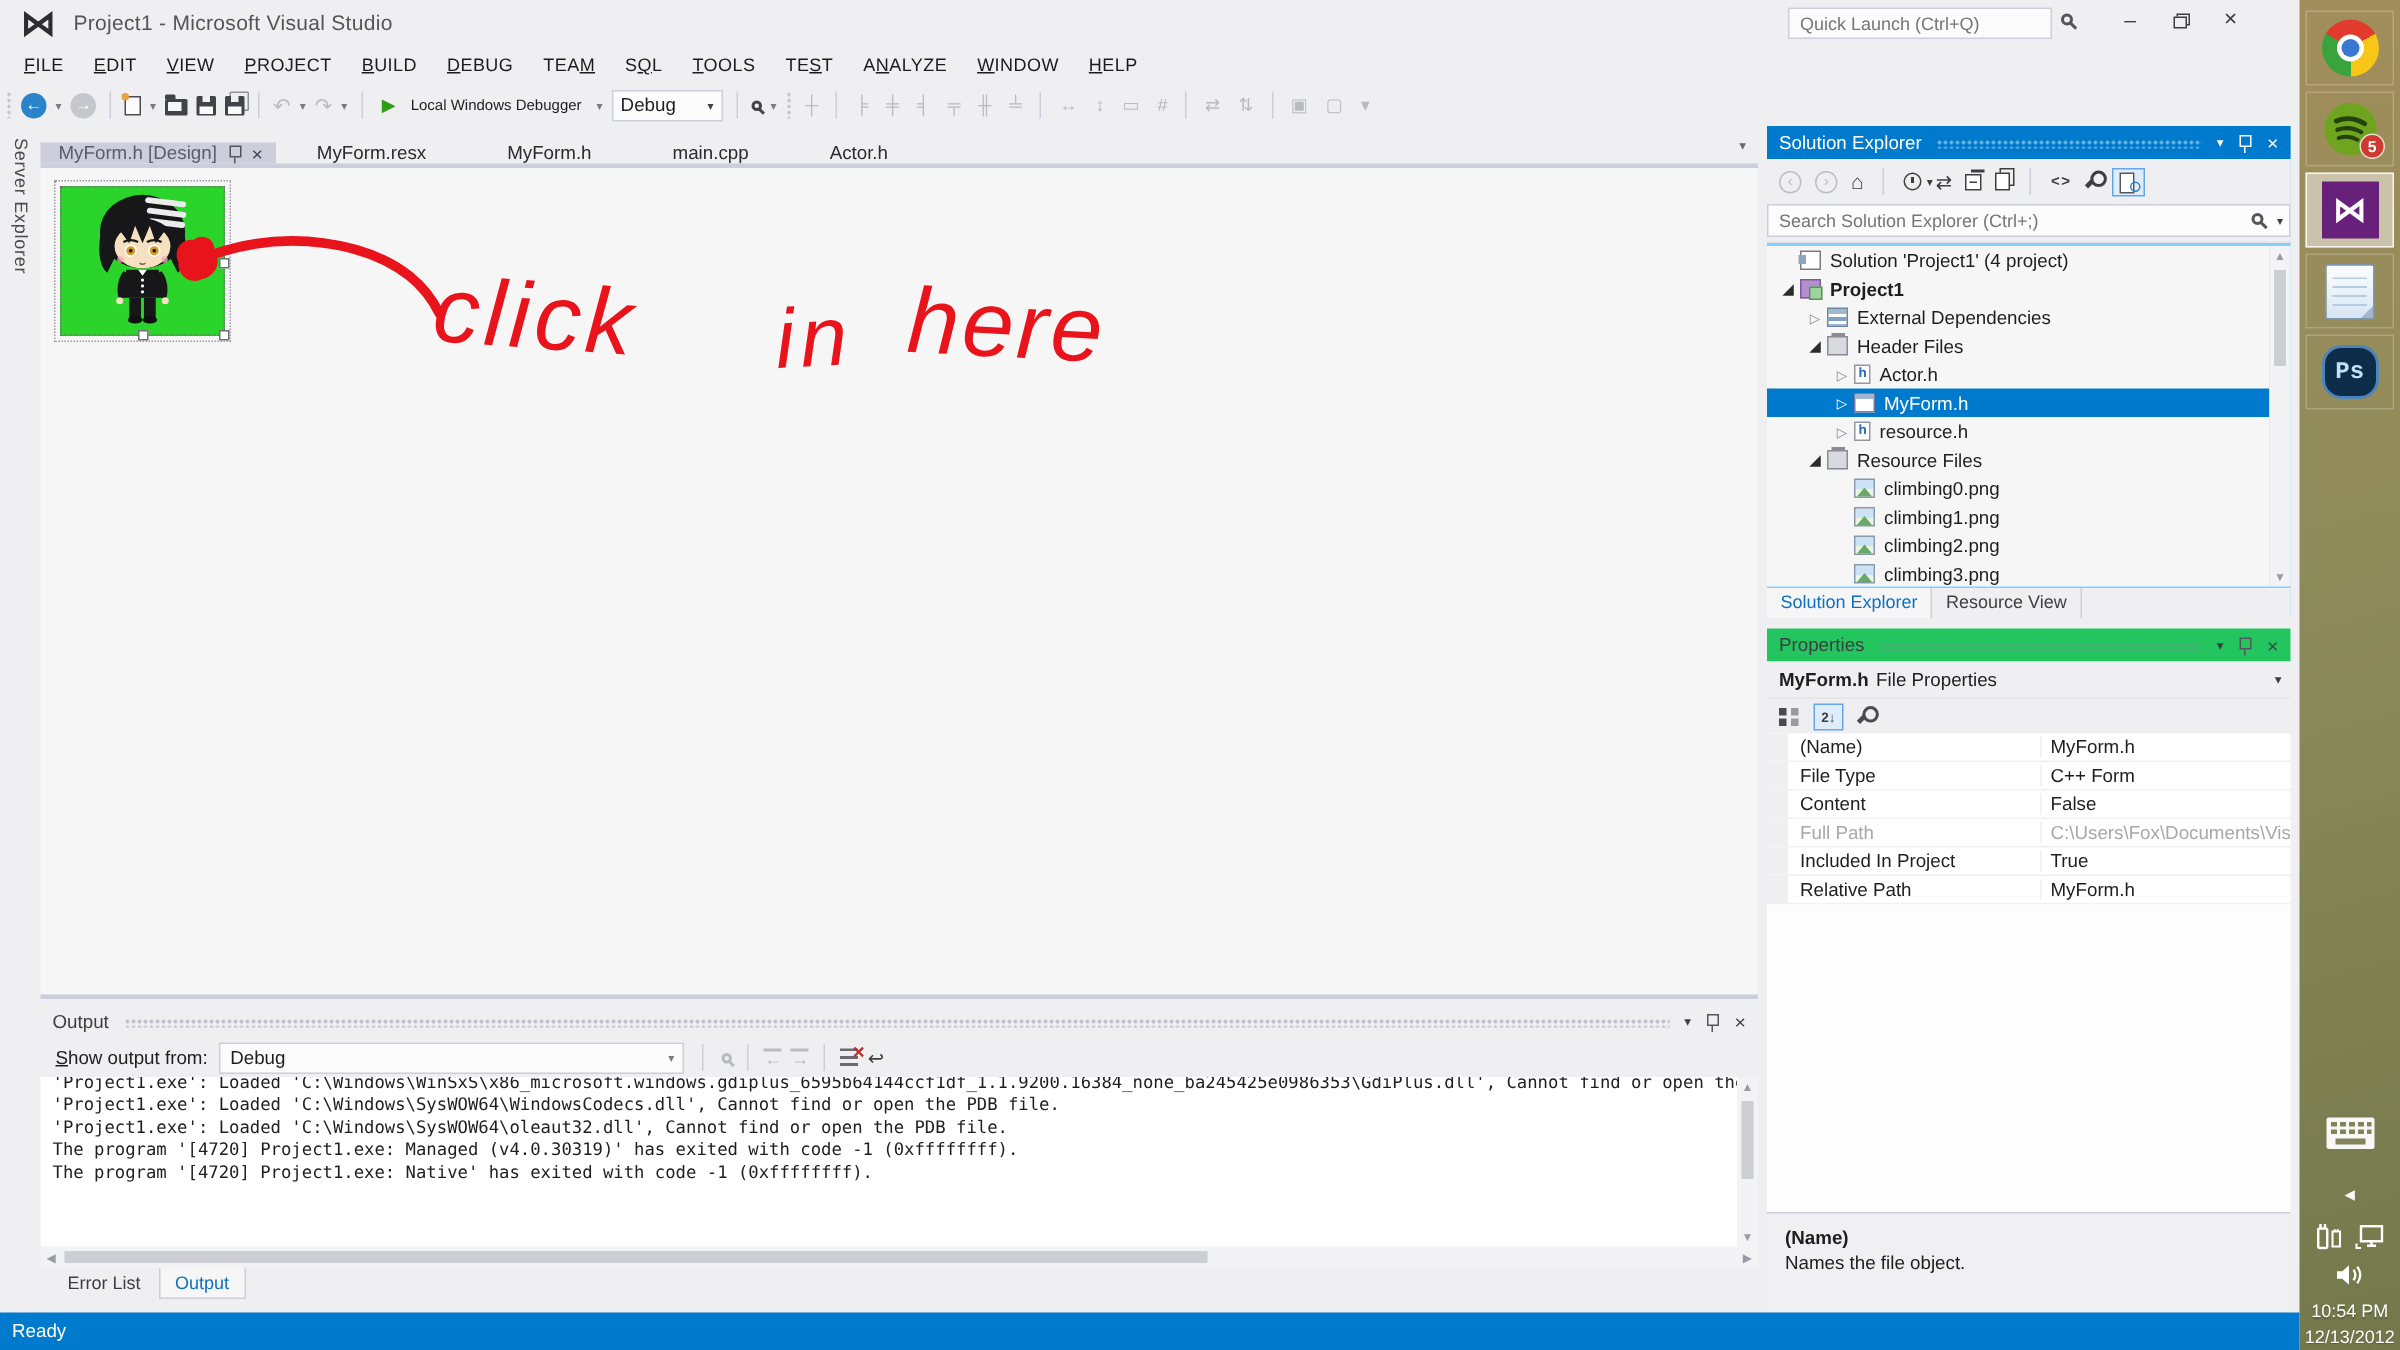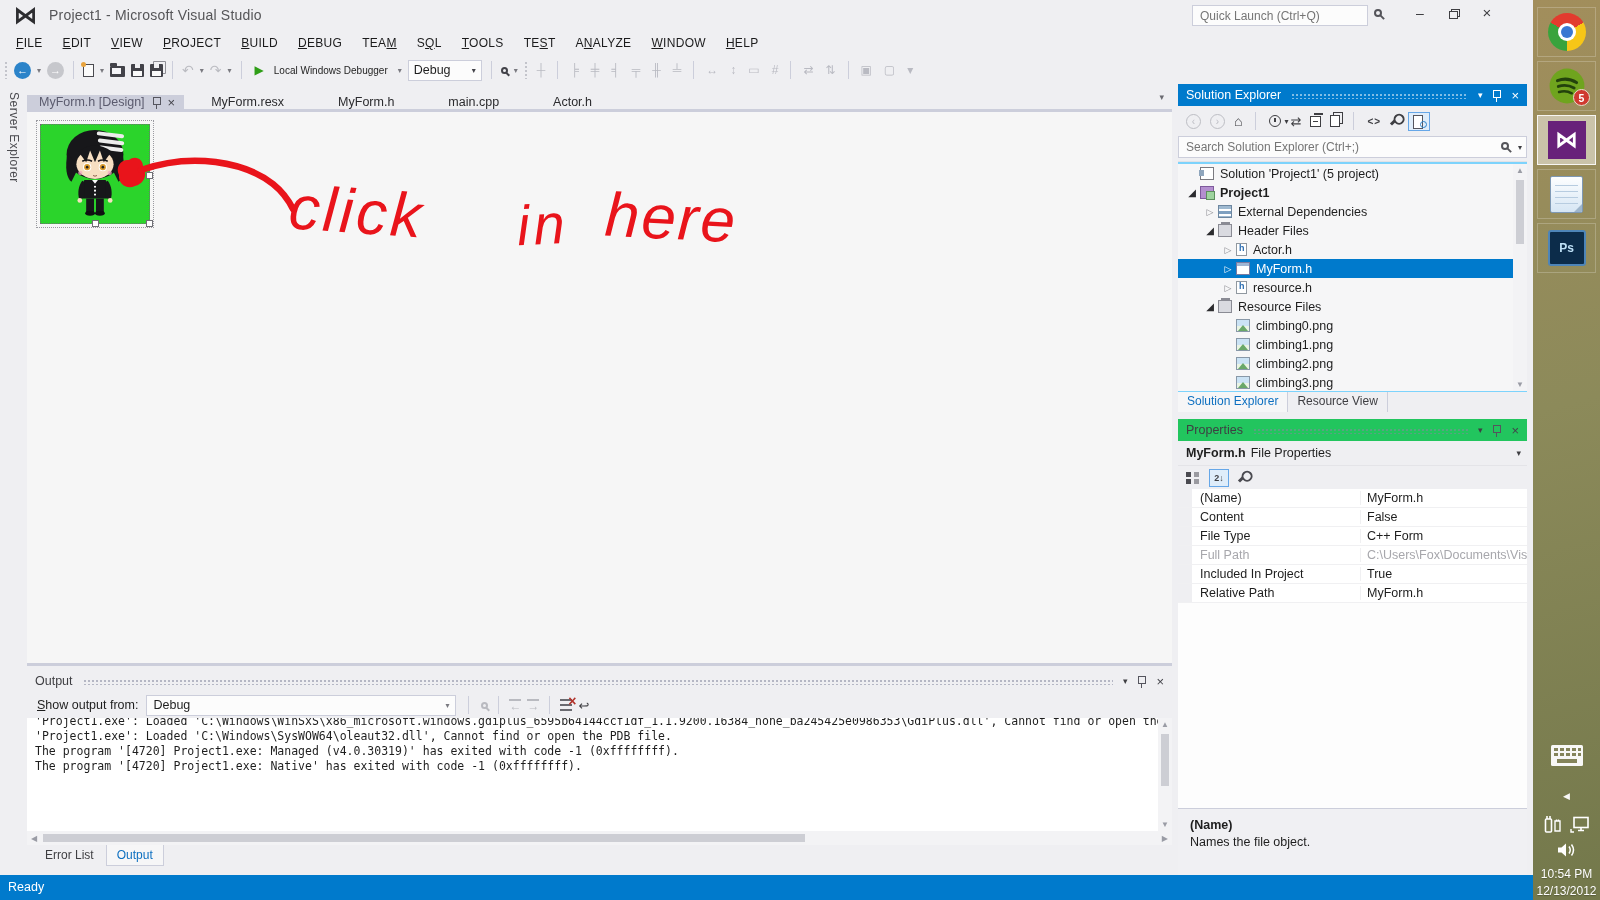--- a/index.html
+++ b/index.html
@@ -174,21 +174,21 @@
   .tile{width:59px;height:50px;display:flex;align-items:center;justify-content:center;border:1px solid rgba(255,255,255,.22);margin-bottom:4px;position:relative}
   .tile.active{background:rgba(255,255,255,.48);border-color:rgba(255,255,255,.85)}
   .chrome-icon{width:38px;height:38px;border-radius:50%;background:conic-gradient(from -60deg,#E23B2E 0 120deg,#F7C617 120deg 240deg,#39A33C 240deg 360deg);position:relative}
   .chrome-icon::before{content:"";position:absolute;inset:10px;background:#FFF;border-radius:50%}
   .chrome-icon::after{content:"";position:absolute;inset:13px;background:#3B78D2;border-radius:50%}
   .badge{position:absolute;right:5px;bottom:4px;width:17px;height:17px;border-radius:50%;background:#CF3A30;border:1px solid #E8E0D0;color:#FFF;font-size:10.5px;font-weight:bold;display:flex;align-items:center;justify-content:center}
   .vs-tile-icon{width:38px;height:38px;background:#68217A;color:#FFF;font-size:22px;font-weight:bold;display:flex;align-items:center;justify-content:center}
   .notepad-icon{width:33px;height:37px;background:linear-gradient(#FDFEFF,#D6E6F4);border:1px solid #7E98B4;border-radius:2px;position:relative;overflow:hidden}
   .notepad-icon::before{content:"";position:absolute;left:4px;right:4px;top:8px;height:22px;background:repeating-linear-gradient(#B7CCE0 0 1px,transparent 1px 6px)}
   .notepad-icon::after{content:"";position:absolute;right:-1px;bottom:-1px;width:0;height:0;border-left:10px solid #9FB6CC;border-bottom:10px solid transparent;transform:rotate(180deg)}
-  .ps-icon{width:38px;height:36px;background:#0C2C4A;border:2px solid #4E85B8;border-radius:3px;color:#BFE1F7;font-weight:bold;font-size:12px;display:flex;align-items:center;justify-content:center;font-family:Liberation Sans, sans-serif}
+  .ps-icon{width:38px;height:36px;background:#0C2C4A;border:2px solid #4E85B8;border-radius:13px;color:#BFE1F7;font-weight:bold;font-size:16px;display:flex;align-items:center;justify-content:center;font-family:Liberation Mono, monospace}
   #tray{margin-top:auto;display:flex;flex-direction:column;align-items:center;color:#FFF}
   #tray-kbd{margin-bottom:24px}
   #tray-expand{font-size:9px;opacity:.95;margin-bottom:14px}
   .tray-row{display:flex;gap:9px;align-items:center;margin-bottom:8px}
   #clock-time,#clock-date{font-size:12px;color:#FFF;line-height:17px;text-shadow:0 1px 1px rgba(0,0,0,.25)}
 </style>
 </head>
 <body>
 
 <div id="vs-window">
@@ -376,20 +376,21 @@
           <div class="vsep"></div>
           <span class="oi-goto-previous-message">←</span>
           <span class="oi-goto-next-message">→</span>
           <div class="vsep"></div>
           <span class="oi-clear-all"></span>
           <span class="oi-toggle-word-wrap">↩</span>
         </div>
     </div>
     <div id="out-text">
         <div class="out-line">'Project1.exe': Loaded 'C:\Windows\WinSxS\x86_microsoft.windows.gdiplus_6595b64144ccf1df_1.1.9200.16384_none_ba245425e0986353\GdiPlus.dll', Cannot find or open the PDB fi</div>
+        <div class="out-line">'Project1.exe': Loaded 'C:\Windows\SysWOW64\WindowsCodecs.dll', Cannot find or open the PDB file.</div>
         <div class="out-line">'Project1.exe': Loaded 'C:\Windows\SysWOW64\oleaut32.dll', Cannot find or open the PDB file.</div>
         <div class="out-line">The program '[4720] Project1.exe: Managed (v4.0.30319)' has exited with code -1 (0xffffffff).</div>
         <div class="out-line">The program '[4720] Project1.exe: Native' has exited with code -1 (0xffffffff).</div>
       </div>
     <div class="scroll-v" style="top:48px;bottom:14px;height:113px">
       <span>▲</span>
       <div class="thumb"></div>
       <span>▼</span>
     </div>
     <div id="out-hscroll">
@@ -431,21 +432,21 @@
         </div>
       <div id="se-search">
         <input placeholder="Search Solution Explorer (Ctrl+;)" style="">
         <span class="mag"></span>
         <span class="caret-d">▾</span>
       </div>
       <div id="se-tree">
           <div class="tree-row" style="padding-left: 6px;">
             <span class="expander none"></span>
             <span class="ticon ti-solution"></span>
-            <span>Solution 'Project1' (5 project)</span>
+            <span>Solution 'Project1' (4 project)</span>
           </div>
           <div class="tree-row" style="padding-left: 6px;">
             <span class="expander expanded">◢</span>
             <span class="ticon ti-cpp-project"></span>
             <span style="font-weight: bold;">Project1</span>
           </div>
           <div class="tree-row" style="padding-left: 24px;">
             <span class="expander collapsed">▷</span>
             <span class="ticon ti-dependencies"></span>
             <span>External Dependencies</span>
@@ -528,27 +529,27 @@
           <span class="pi-property-pages"></span>
         </div>
       <div id="props-grid">
           <div class="prop-row">
             <div class="gut"></div>
             <div class="lab">(Name)</div>
             <div class="val">MyForm.h</div>
           </div>
           <div class="prop-row">
             <div class="gut"></div>
+            <div class="lab">File Type</div>
+            <div class="val">C++ Form</div>
+          </div>
+          <div class="prop-row">
+            <div class="gut"></div>
             <div class="lab">Content</div>
             <div class="val">False</div>
-          </div>
-          <div class="prop-row">
-            <div class="gut"></div>
-            <div class="lab">File Type</div>
-            <div class="val">C++ Form</div>
           </div>
           <div class="prop-row muted">
             <div class="gut"></div>
             <div class="lab">Full Path</div>
             <div class="val">C:\Users\Fox\Documents\Visua</div>
           </div>
           <div class="prop-row">
             <div class="gut"></div>
             <div class="lab">Included In Project</div>
             <div class="val">True</div>

